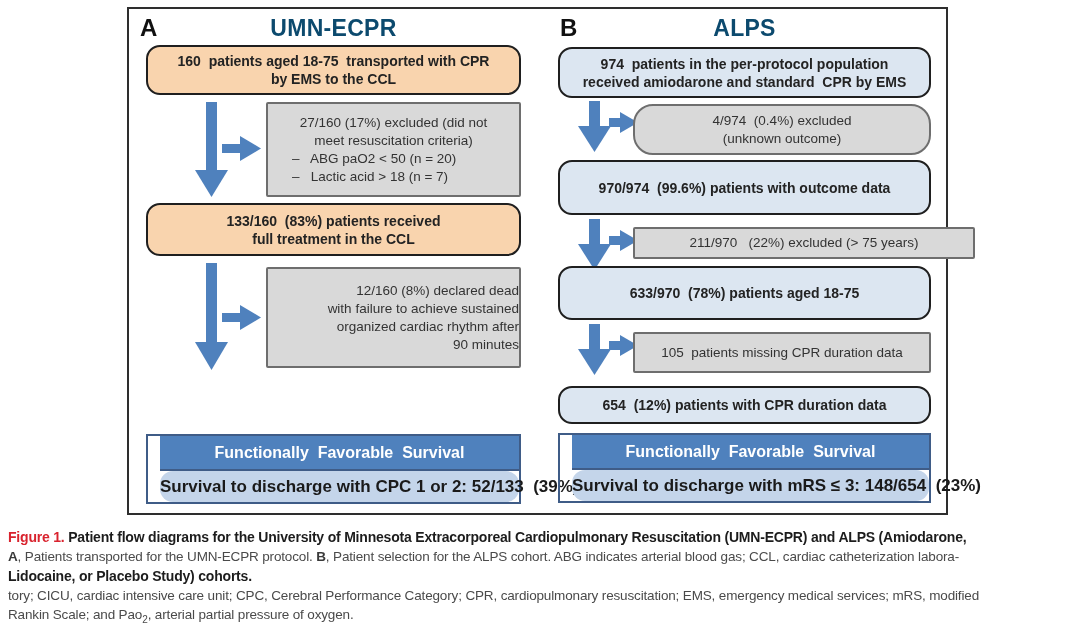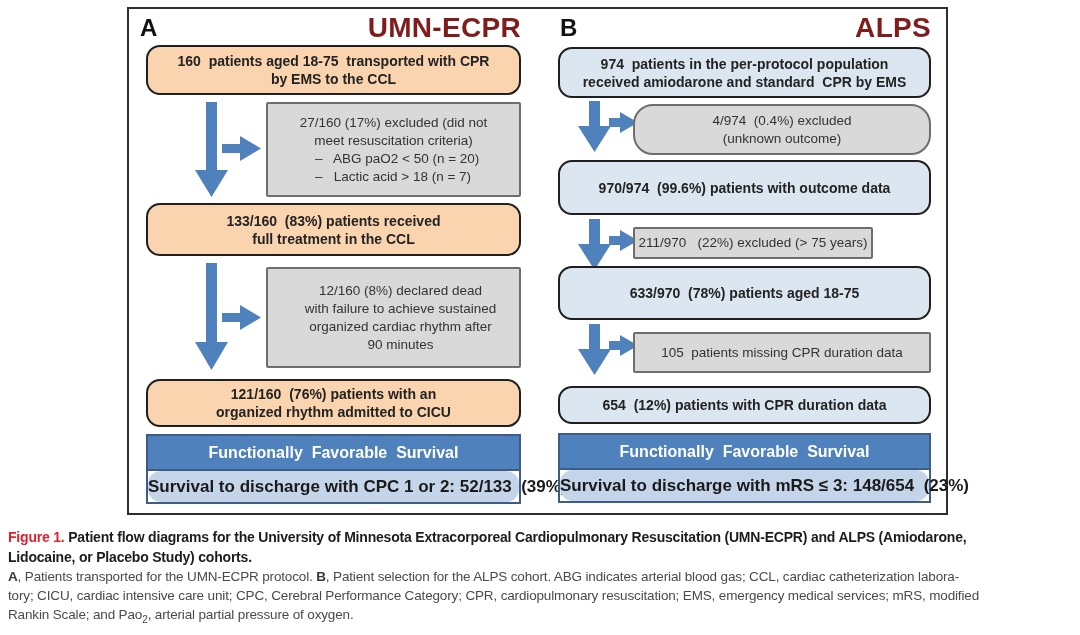--- a/index.html
+++ b/index.html
@@ -20,42 +20,42 @@
     font-family:"Liberation Sans",sans-serif;overflow:hidden;
   }
   .frame{
     position:absolute;left:127px;top:7px;width:817px;height:504px;
     border:2px solid #2e2e2e;background:#fff;
   }
   .panel-label{
     position:absolute;font-size:24px;font-weight:bold;color:#111;line-height:26px;
   }
   .panel-title{
-    position:absolute;font-size:28px;font-weight:bold;color:#7f1d1d;
-    text-align:right;line-height:26px;letter-spacing:0.3px;
+    position:absolute;font-size:23px;font-weight:bold;color:#0c4a6e;
+    text-align:center;line-height:26px;letter-spacing:0.3px;
   }
   .fbox{
     position:absolute;border:2px solid var(--box-border);border-radius:14px;
     display:flex;align-items:center;justify-content:center;
     font-weight:bold;font-size:14px;line-height:18px;color:#232323;
     box-sizing:border-box;
   }
   .fbox > div{width:100%;text-align:center;white-space:pre-wrap;}
   .peach{background:var(--peach-fill);}
   .bluebox{background:var(--blue-fill);align-items:center;}
   .gbox{
     position:absolute;border:2px solid var(--gray-border);border-radius:2px;
     background:var(--gray-fill);font-size:13.5px;line-height:18px;color:#333;
     box-sizing:border-box;display:flex;flex-direction:column;justify-content:center;
   }
   .g-center{text-align:center;white-space:pre-wrap;width:100%;}
-  .g-left{text-align:center;white-space:pre-wrap;padding-left:14px;}
-  .g-bullet{text-align:left;white-space:pre;padding-left:47px;}
+  .g-left{text-align:right;white-space:pre-wrap;padding-left:14px;}
+  .g-bullet{text-align:left;white-space:pre;padding-left:24px;}
   .survival{
-    position:absolute;border:2px solid var(--survival-border);box-sizing:border-box;
+    position:absolute;border:2px solid var(--survival-border);box-sizing:border-box;padding-left:12px;
   }
   .survival .hdr{
     background:var(--survival-header-fill);color:#fff;font-weight:bold;
     font-size:16px;height:33px;line-height:33px;text-align:center;white-space:pre;
     border-bottom:2px solid var(--survival-border);
   }
   .survival .res{
     background:var(--survival-row-fill);font-weight:bold;color:#1a1a1a;
     font-size:17px;height:31px;line-height:31px;text-align:center;white-space:pre;border-radius:13px;
   }
@@ -108,24 +108,20 @@
     <polygon points="48,42 48,67 69,54.5"></polygon>
   </svg>
 
   <div class="gbox" style="left:137px;top:258px;width:255px;height:101px;">
     <div class="g-left">12/160 (8%) declared dead
 with failure to achieve sustained
 organized cardiac rhythm after
 90 minutes</div>
   </div>
 
-  <div class="fbox peach" style="left:17px;top:370px;width:375px;height:48px;">
-    <div>121/160  (76%) patients with an
-organized rhythm admitted to CICU</div>
-  </div>
 
   <div class="survival" style="left:17px;top:425px;width:375px;">
     <div class="hdr">Functionally  Favorable  Survival</div>
     <div class="res">Survival to discharge with CPC 1 or 2: 52/133  (39%)</div>
   </div>
 
   <div class="panel-label" style="left:431px;top:6px;">B</div>
   <div class="panel-title" style="left:429px;top:6px;width:373px;">ALPS</div>
 
   <div class="fbox bluebox" style="left:429px;top:38px;width:373px;height:51px;">
@@ -149,21 +145,21 @@
     <div>970/974  (99.6%) patients with outcome data</div>
   </div>
 
   <svg class="arrow-svg" style="left:446px;top:210px;" width="70" height="52" viewBox="0 0 70 52">
     <rect x="14" y="0" width="11" height="27"></rect>
     <polygon points="3,25 36,25 19.5,51"></polygon>
     <rect x="34" y="17" width="11" height="9"></rect>
     <polygon points="45,11 45,32 63,21.5"></polygon>
   </svg>
 
-  <div class="gbox" style="left:504px;top:218px;width:240px;height:32px;">
+  <div class="gbox" style="left:504px;top:218px;width:342px;height:32px;">
     <div class="g-center">211/970   (22%) excluded (&gt; 75 years)</div>
   </div>
 
   <div class="fbox bluebox" style="left:429px;top:257px;width:373px;height:54px;">
     <div>633/970  (78%) patients aged 18-75</div>
   </div>
 
   <svg class="arrow-svg" style="left:446px;top:315px;" width="70" height="52" viewBox="0 0 70 52">
     <rect x="14" y="0" width="11" height="27"></rect>
     <polygon points="3,25 36,25 19.5,51"></polygon>
@@ -181,17 +177,17 @@
 
   <div class="survival" style="left:429px;top:424px;width:373px;">
     <div class="hdr">Functionally  Favorable  Survival</div>
     <div class="res">Survival to discharge with mRS ≤ 3: 148/654  (23%)</div>
   </div>
 
 </div>
 
 <div class="caption">
   <div class="cap-line cap-title"><span class="fig-red">Figure 1.</span><span> Patient flow diagrams for the University of Minnesota Extracorporeal Cardiopulmonary Resuscitation (UMN-ECPR) and ALPS (Amiodarone,</span></div>
+  <div class="cap-line cap-body"><span class="cap-bold">A</span><span>, Patients transported for the UMN-ECPR protocol. </span><span class="cap-bold">B</span><span>, Patient selection for the ALPS cohort. ABG indicates arterial blood gas; CCL, cardiac catheterization labora-</span></div>
   <div class="cap-line cap-title">Lidocaine, or Placebo Study) cohorts.</div>
-  <div class="cap-line cap-body"><span class="cap-bold">A</span><span>, Patients transported for the UMN-ECPR protocol. </span><span class="cap-bold">B</span><span>, Patient selection for the ALPS cohort. ABG indicates arterial blood gas; CCL, cardiac catheterization labora-</span></div>
   <div class="cap-line cap-body">tory; CICU, cardiac intensive care unit; CPC, Cerebral Performance Category; CPR, cardiopulmonary resuscitation; EMS, emergency medical services; mRS, modified</div>
   <div class="cap-line cap-body"><span>Rankin Scale; and Pao</span><span class="cap-sub">2</span><span>, arterial partial pressure of oxygen.</span></div>
 </div>
 
 </body></html>

